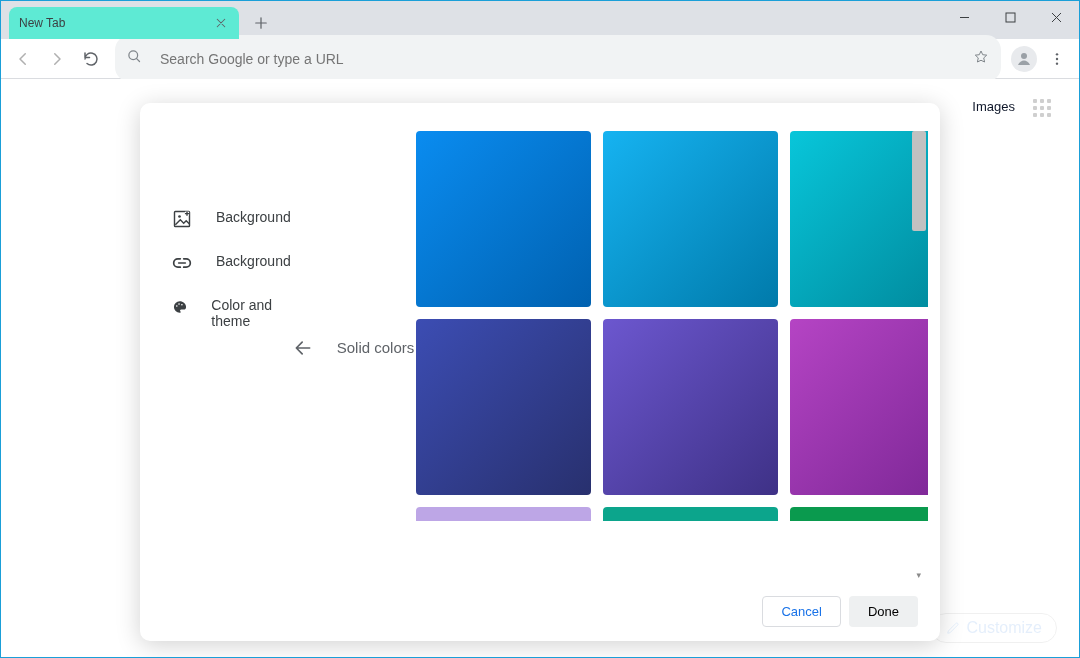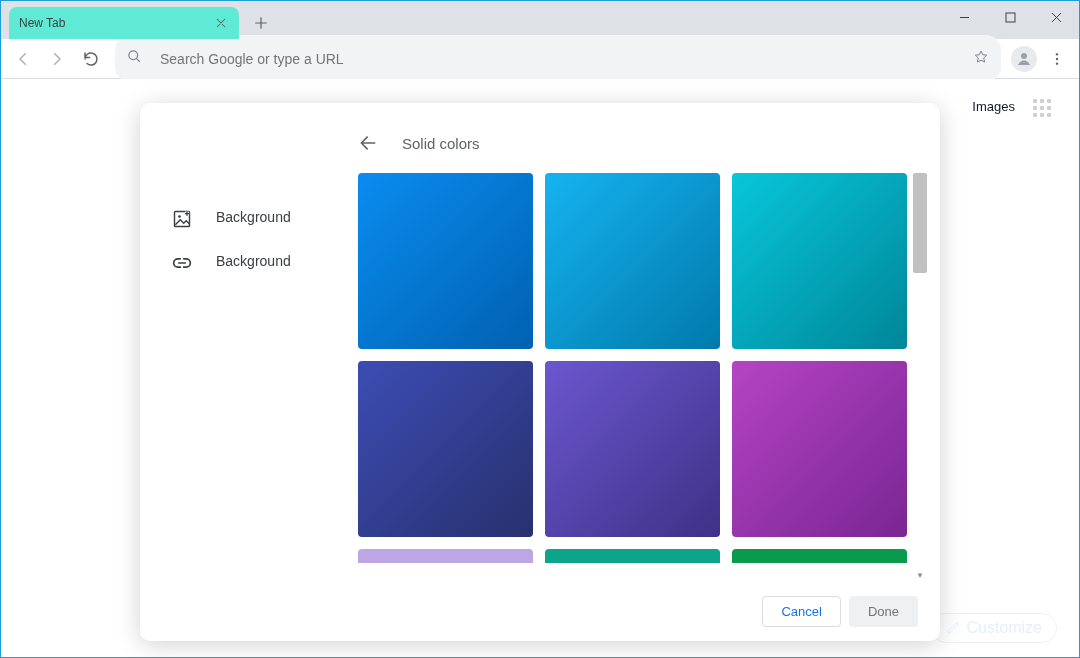--- a/index.html
+++ b/index.html
@@ -33,21 +33,21 @@
   .apps-grid { display:grid; grid-template-columns:repeat(3,4px); grid-template-rows:repeat(3,4px); gap:3px; }
   .apps-grid span { background:#cfcfcf; width:4px; height:4px; border-radius:1px; }
   .customize { position:absolute; bottom:14px; right:22px; border:1px solid #e0e0e0; border-radius:16px; padding:5px 14px; font-size:16px; color:#c5dbf7; display:flex; align-items:center; gap:6px; opacity:0.45; }
 
   
   .dialog { position:absolute; top:24px; left:50%; transform:translateX(-50%); width:800px; height:538px; background:#fff; border-radius:10px; box-shadow:0 4px 24px rgba(0,0,0,0.18); display:flex; flex-direction:column; }
   .dlg-body { flex:1; display:flex; overflow:hidden; }
   .dlg-side { width:216px; padding: 94px 0 0 32px; }
   .side-item { display:flex; align-items:flex-start; gap:24px; padding:12px 0; font-size:14px; color:#3c4043; cursor:pointer; }
   .side-item svg { width:20px; height:20px; }
-  .dlg-main { flex:1; display:flex; flex-direction:column; padding: 28px 11px 0 0; position:relative; height:100%; }
+  .dlg-main { flex:1; display:flex; flex-direction:row; padding: 28px 17px 0 0; position:relative; height:100%; }
   .dlg-head { display:flex; align-items:center; gap:22px; padding-bottom: 18px; }
   .dlg-head .back { width:24px; height:24px; display:flex; align-items:center; justify-content:center; color:#5f6368; cursor:pointer; }
   .dlg-head .title { font-size:15px; color:#5f6368; }
   .color-scroll { flex:1; overflow:hidden; position:relative; padding-left:2px; }
   .colors-grid { display:grid; grid-template-columns: repeat(3, 175px); grid-auto-rows: 176px; gap: 12px; }
   .swatch { border-radius:4px; cursor:pointer; }
   .sw1 { background: linear-gradient(135deg,#0a8cf0 0%,#0061b0 100%); }
   .sw2 { background: linear-gradient(135deg,#16b3f1 0%,#007aaa 100%); }
   .sw3 { background: linear-gradient(135deg,#08c6da 0%,#008699 100%); }
   .sw4 { background: linear-gradient(135deg,#3c4db3 0%,#28306e 100%); }
@@ -59,21 +59,21 @@
   .pk3 { background:#0a9a4e; }
   .fake-scroll { position:absolute; right:2px; top:0; width:14px; height:100%; }
   .fake-scroll .track { position:absolute; top:0; bottom:0; left:0; right:0; }
   .fake-scroll .thumb { position:absolute; left:0; right:0; top:0; height:100px; background:#c1c1c1; border-radius:2px; }
   .fake-scroll .arrow { position:absolute; left:0; right:0; height:14px; display:flex; align-items:center; justify-content:center; color:#8a8a8a; font-size:9px; }
   .fake-scroll .arrow.down { bottom:0; }
 
   .dlg-foot { padding: 14px 22px; display:flex; justify-content:flex-end; gap:8px; }
   .btn { font-size:13px; padding:7px 18px; border-radius:4px; cursor:pointer; border:1px solid transparent; }
   .btn-cancel { color:#1a73e8; border-color:#dadce0; background:#fff; }
-  .btn-done { color:#737373; background:#eef0f1; }
+  .btn-done { color:#000000; background:#eef0f1; }
 </style>
 </head>
 <body>
 
 <div class="titlebar">
   <div class="tabstrip">
     <div class="tab">
       <span>New Tab</span>
       <span class="close">
         <svg viewBox="0 0 16 16" width="12" height="12">
@@ -180,20 +180,29 @@
               <path d="M18 3v5M15.5 5.5h5" stroke="#fff" stroke-width="4"></path>
               <path d="M18 3v5M15.5 5.5h5" stroke="currentColor" stroke-width="1.7"></path>
             </svg>
           <span>Background</span>
         </div>
         <div class="side-item">
           <svg viewBox="0 0 24 24">
               <path d="M10 7H7a5 5 0 0 0 0 10h3M14 7h3a5 5 0 0 1 0 10h-3M8 12h8" stroke="currentColor" stroke-width="2" fill="none" stroke-linecap="round"></path>
             </svg>
           <span>Background</span>
+        </div>
+        <div class="side-item">
+          <svg viewBox="0 0 24 24">
+              <path d="M12 3a9 9 0 1 0 0 18c1.9 0 2-1.5 1-2.5-1-1 0-2.5 1.5-2.5H18a4 4 0 0 0 4-4c0-5-4.5-9-10-9z" fill="currentColor"></path>
+              <circle cx="7.5" cy="10.5" r="1.3" fill="#fff"></circle>
+              <circle cx="11" cy="7.3" r="1.3" fill="#fff"></circle>
+              <circle cx="15.5" cy="8.5" r="1.3" fill="#fff"></circle>
+            </svg>
+          <span>Color and theme</span>
         </div>
       </div>
 
       <div class="dlg-main">
         <div class="dlg-head">
           <div class="back">
             <svg width="20" height="20" viewBox="0 0 24 24">
                 <path d="M11 5l-7 7 7 7M4 12h16" stroke="currentColor" stroke-width="2" fill="none" stroke-linecap="round" stroke-linejoin="round"></path>
               </svg>
           </div>

